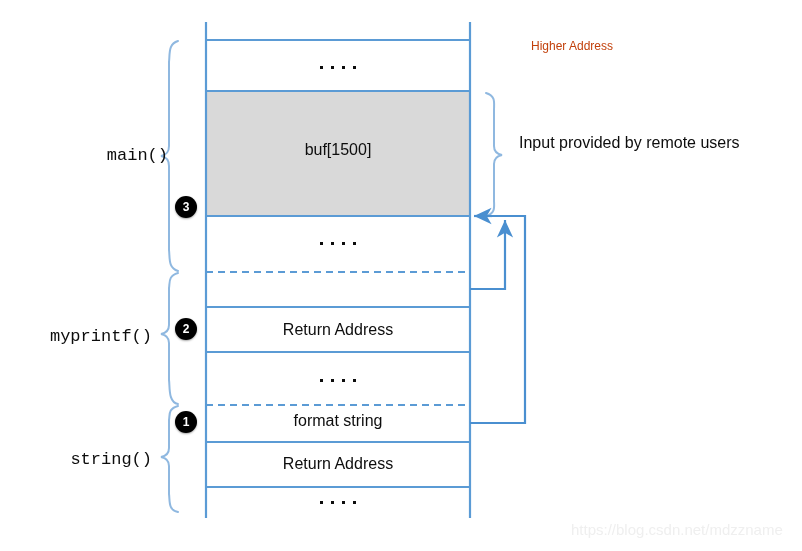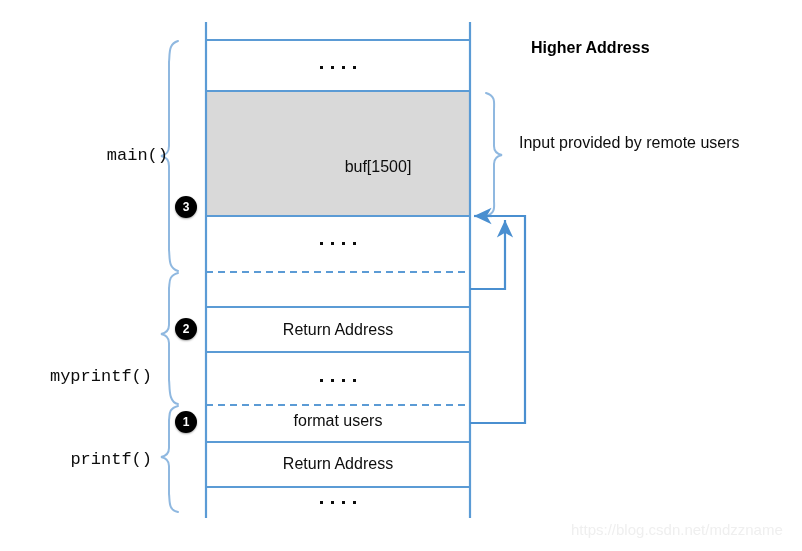--- a/index.html
+++ b/index.html
@@ -80,24 +80,23 @@
     font-weight: bold;
     line-height: 22px;
     text-align: center;
     box-shadow: 0 1px 2px rgba(0,0,0,0.35);
   }
 
   
   .side-note {
     position: absolute;
     font-family: "Liberation Sans", sans-serif;
-    font-size: 16px;
-    color: #000000;
-    white-space: nowrap;
-    font-weight: bold;
+    font-size: 12px;
+    color: #c2410c;
+    white-space: nowrap;
   }
   .note-block {
     position: absolute;
     font-family: Liberation Sans, sans-serif;
     font-size: 16px;
     color: #0d0d0d;
     line-height: 1.45;
     width: 270px;
   }
 
@@ -172,44 +171,44 @@
     <g stroke="#4a8fd0" stroke-width="2.2" fill="none">
       <path d="M470,423 L525,423 L525,216 L486,216"></path>
       <line x1="492" y1="216" x2="474" y2="216" marker-end="url(#arrowLeft)"></line>
     </g>
   </svg>
 
   <div class="dots" style="top:66px;">
     <i></i><i></i><i></i><i></i>
   </div>
 
-  <div class="cell-label" style="top:159px;padding-left:40px;">buf[1500]</div>
+  <div class="cell-label" style="top:142px;">buf[1500]</div>
 
   <div class="dots" style="top:242px;">
     <i></i><i></i><i></i><i></i>
   </div>
 
 
   <div class="cell-label" style="top:322px;">Return Address</div>
 
   <div class="dots" style="top:379px;">
     <i></i><i></i><i></i><i></i>
   </div>
 
-  <div class="cell-label" style="top:413px;">format users</div>
+  <div class="cell-label" style="top:413px;">format string</div>
 
   <div class="cell-label" style="top:456px;">Return Address</div>
 
   <div class="dots" style="top:501px;">
     <i></i><i></i><i></i><i></i>
   </div>
 
   <div class="fn-label" style="left:16px; top:146px; width:152px;">main()</div>
-  <div class="fn-label" style="left:0px; top:327px; width:152px;margin-top:40px;">myprintf()</div>
-  <div class="fn-label" style="left:0px; top:450px; width:152px;">printf()</div>
+  <div class="fn-label" style="left:0px; top:327px; width:152px;">myprintf()</div>
+  <div class="fn-label" style="left:0px; top:450px; width:152px;">string()</div>
 
   <div class="badge" style="left:175px; top:196px;">3</div>
   <div class="badge" style="left:175px; top:318px;">2</div>
   <div class="badge" style="left:175px; top:411px;">1</div>
 
   <div class="side-note" style="left:531px; top:39px;">Higher Address</div>
 
   <div class="note-block" style="left:519px; top:131px;">
     <div>Input provided by remote users</div>
   </div>

